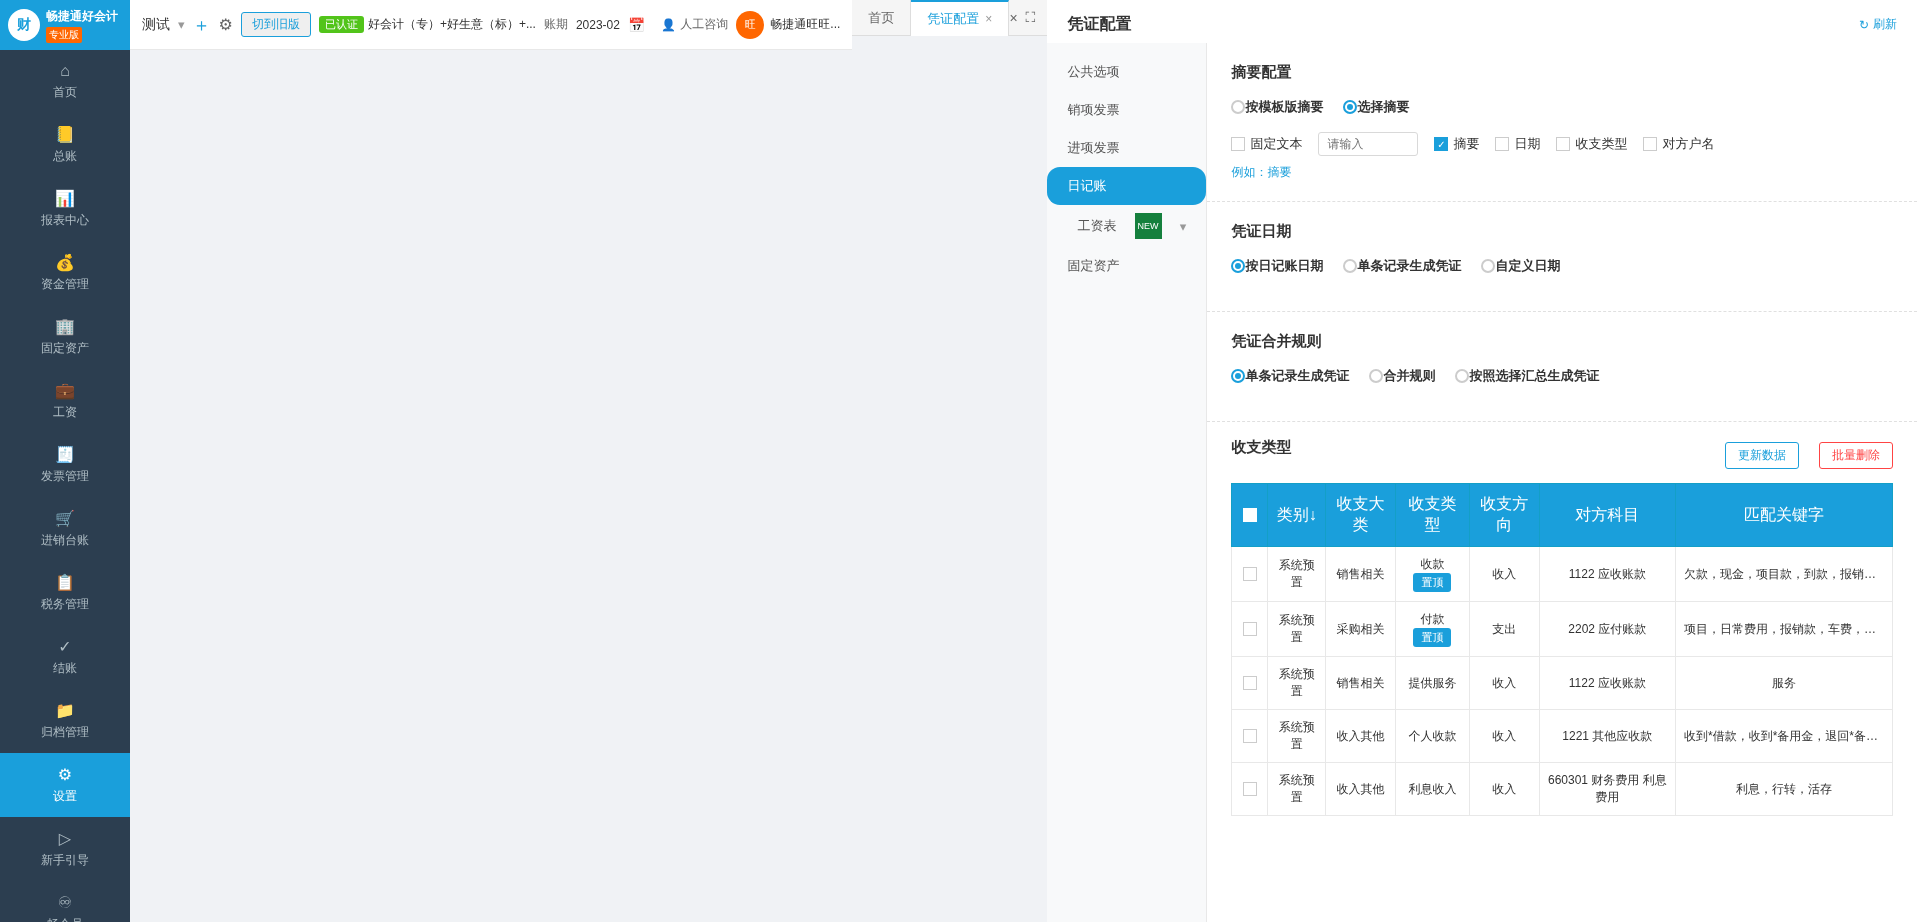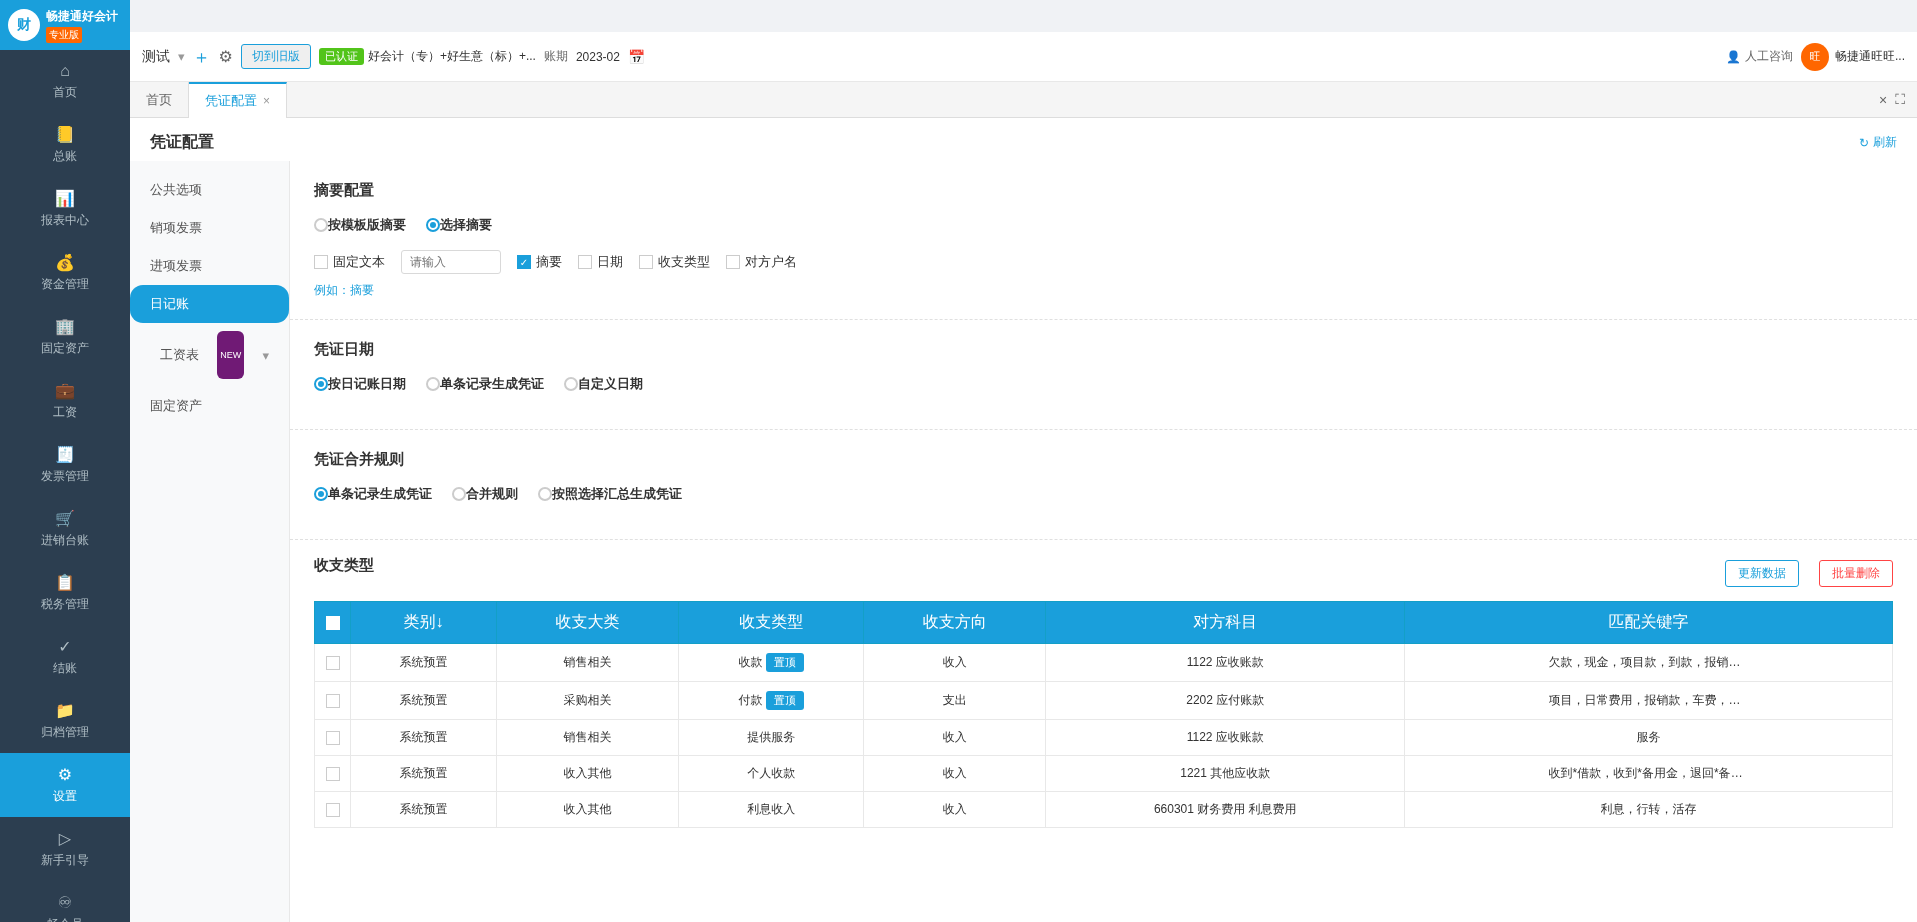--- a/index.html
+++ b/index.html
@@ -12,21 +12,21 @@
     .sidebar { width: 130px; background: #2c3e50; flex-shrink: 0; display: flex; flex-direction: column; }
     .sidebar-logo { background: #1a9fdb; padding: 10px 8px; display: flex; align-items: center; gap: 6px; height: 50px; }
     .sidebar-logo-icon { width: 32px; height: 32px; background: #fff; border-radius: 50%; display: flex; align-items: center; justify-content: center; color: #1a9fdb; font-weight: bold; font-size: 14px; flex-shrink: 0; }
     .sidebar-logo-sub { font-size: 10px; background: #ff6600; color: #fff; padding: 1px 3px; border-radius: 2px; margin-top: 2px; display: inline-block; }
     .sidebar-nav { flex: 1; overflow-y: auto; }
     .sidebar-item { display: flex; flex-direction: column; align-items: center; padding: 12px 5px; cursor: pointer; color: #b0bec5; font-size: 12px; gap: 4px; transition: background 0.2s; }
     .sidebar-item.active { background: #1a9fdb; color: #fff; }
     .sidebar-item .icon { font-size: 16px; }
 
     
-    .main-area { flex: 1; display: flex; flex-direction: column; overflow: hidden; margin-top: 32px; }
+    .main-area { flex: 1; display: flex; flex-direction: row; overflow: hidden; }
     .top-bar { height: 50px; background: #fff; display: flex; align-items: center; padding: 0 12px; border-bottom: 1px solid #e8e8e8; gap: 8px; }
     .top-bar-title { font-size: 14px; color: #333; font-weight: 500; }
     .top-bar-arrow { color: #999; cursor: pointer; }
     .top-bar-add { color: #1a9fdb; font-size: 18px; cursor: pointer; }
     .top-bar-gear { color: #666; font-size: 16px; cursor: pointer; }
     .top-bar-switch { border: 1px solid #1a9fdb; color: #1a9fdb; padding: 3px 10px; border-radius: 3px; font-size: 12px; cursor: pointer; }
     .top-bar-badge { display: flex; align-items: center; gap: 4px; color: #333; font-size: 12px; }
     .badge-green { background: #52c41a; color: #fff; padding: 1px 6px; border-radius: 3px; font-size: 11px; }
     .top-bar-spacer { flex: 1; }
     .top-bar-service { display: flex; align-items: center; gap: 4px; color: #666; font-size: 12px; cursor: pointer; }
@@ -48,21 +48,21 @@
     
     .page-header { padding: 14px 20px 8px; display: flex; align-items: center; justify-content: space-between; background: #fff; }
     .page-header-title { font-size: 16px; font-weight: 600; color: #333; }
     .refresh-btn { color: #1a9fdb; font-size: 12px; cursor: pointer; display: flex; align-items: center; gap: 4px; }
 
     
     .left-nav { width: 160px; background: #f8f9fa; border-right: 1px solid #e8e8e8; flex-shrink: 0; padding-top: 10px; }
     .left-nav-item { padding: 10px 20px; font-size: 13px; color: #555; cursor: pointer; display: flex; align-items: center; gap: 4px; }
     .left-nav-item.active { background: #1a9fdb; color: #fff; border-radius: 13px; }
     .left-nav-sub { padding: 8px 20px 8px 30px; font-size: 13px; color: #555; cursor: pointer; display: flex; align-items: center; justify-content: space-between; text-align: right; }
-    .new-badge { background: #701a75; color: #fff; font-size: 9px; padding: 19px 3px; border-radius: 6px; }
+    .new-badge { background: #15803d; color: #fff; font-size: 9px; padding: 8px 3px; border-radius: 0; }
 
     
     .right-content { flex: 1; overflow-y: auto; padding: 0; }
 
     
     .section { padding: 20px 24px; border-bottom: 1px dashed #e0e0e0; }
     .section-title { font-size: 15px; font-weight: 600; color: #333; margin-bottom: 16px; }
 
     
     .radio-group { display: flex; align-items: center; gap: 20px; margin-bottom: 16px; }

